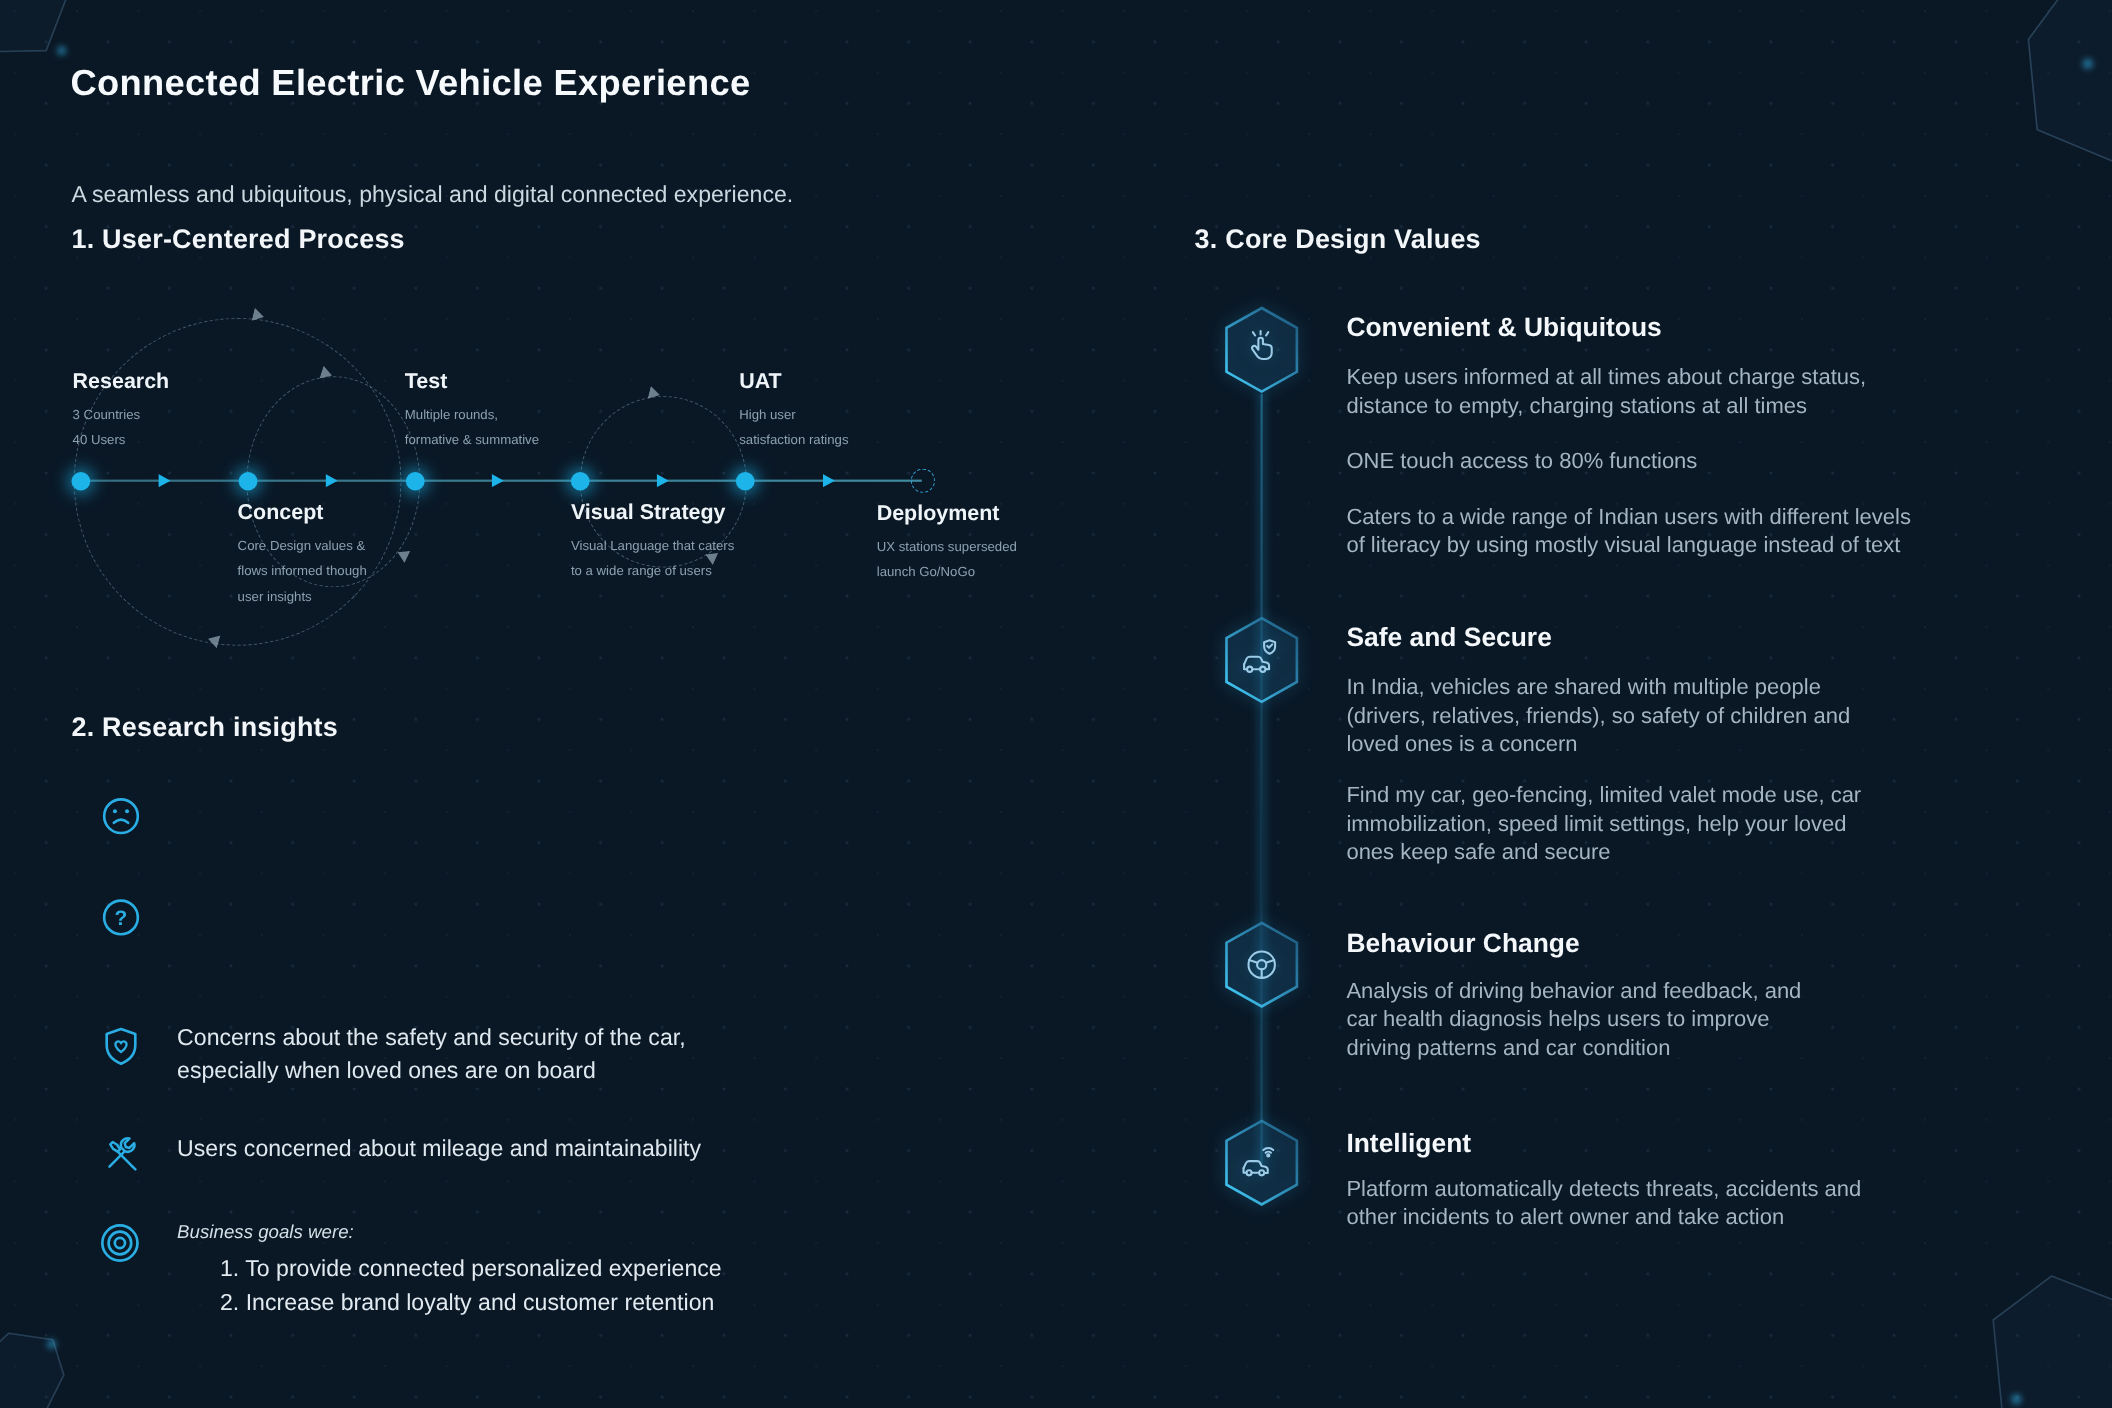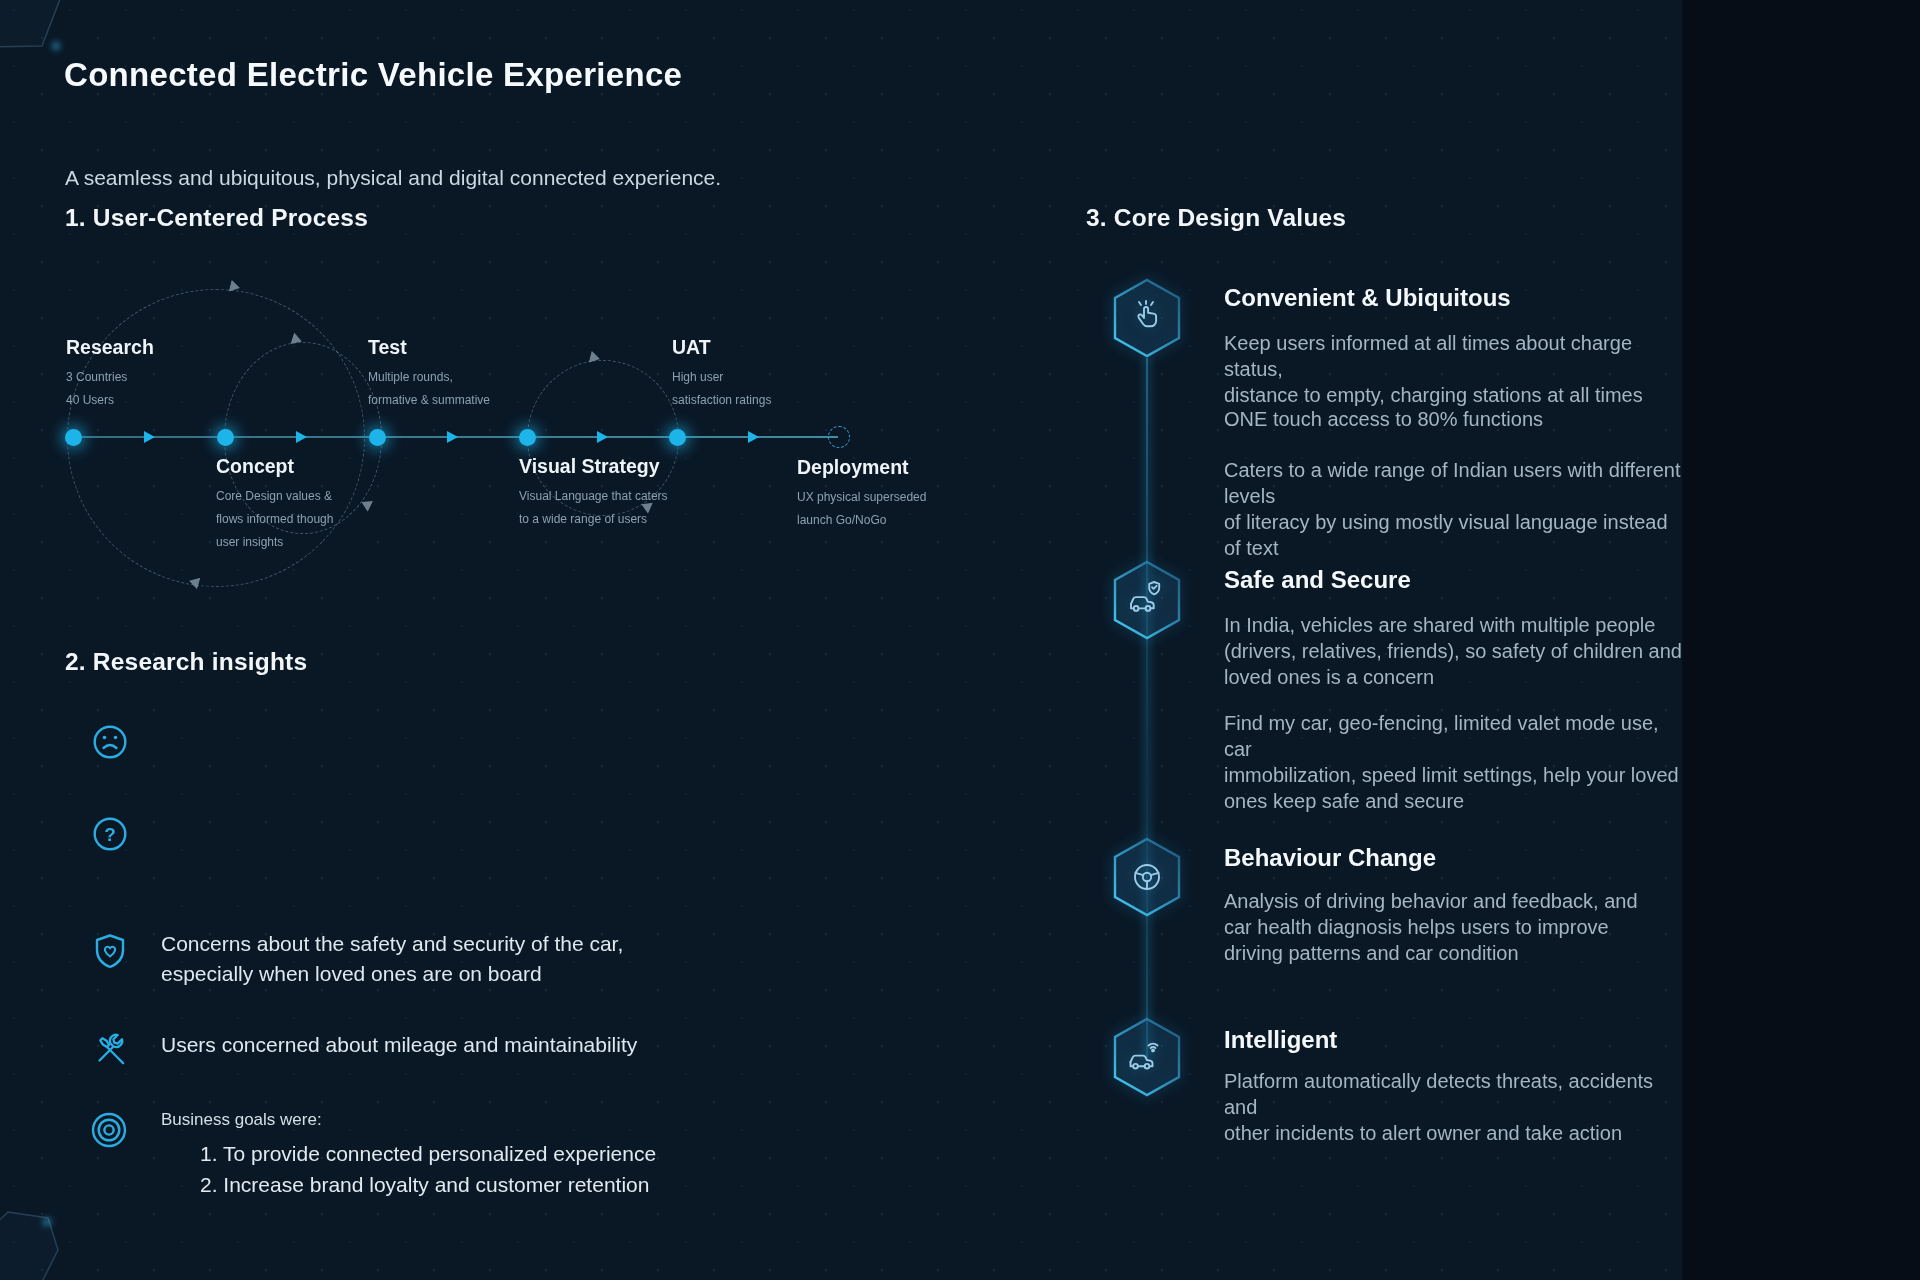--- a/index.html
+++ b/index.html
@@ -1,17 +1,17 @@
 <!DOCTYPE html>
 <html><head>
 <meta charset="utf-8">
 <style>
   html,body{margin:0;padding:0;background:#060d16;}
   #page{
-    position:relative;width:1682px;height:1280px;overflow:hidden;
+    position:relative;width:1920px;height:1280px;overflow:hidden;
     background-color:#0a1826;
     background-image:
       radial-gradient(rgba(96,140,180,.16) 1.3px, transparent 1.5px),
       radial-gradient(rgba(96,140,180,.09) 1.2px, transparent 1.4px);
     background-size:56px 56px,56px 56px;
     background-position:14px 10px,42px 38px;
     font-family:"Liberation Sans",sans-serif;
     color:#e8eef3;
   }
   .abs{position:absolute;}
@@ -29,21 +29,21 @@
           box-shadow:0 0 14px 4px rgba(29,180,234,.55);top:428.5px;}
   .tl-dot-dashed{width:20px;height:20px;border-radius:50%;border:1.6px dashed #2f9ccc;top:426px;background:transparent;}
   .tl-arrow{top:431px;}
   .stage-name{font-size:19.5px;font-weight:bold;color:#eef4f8;}
   .stage-desc{font-size:12px;line-height:23px;color:#8da0af;margin-top:7px;}
   .loop{border:1.4px dashed rgba(142,172,196,.42);border-radius:50%;}
   .loop-arrow{opacity:.75;}
 
   
   .insight-text{font-size:21px;line-height:30px;color:#dfe8ee;}
-  .goals-label{font-size:17px;color:#d5dfe6;}
+  .goals-label{font-size:17px;color:#d5dfe6;font-style:italic;}
   .goal-line{font-size:21px;line-height:31px;color:#e2eaf0;margin-left:39px;}
 
   
   .vline{left:1146px;top:358px;width:2px;height:700px;
          background:linear-gradient(180deg,rgba(47,156,204,.55),rgba(47,156,204,.18) 60%,rgba(47,156,204,.4));
          box-shadow:0 0 9px 2px rgba(40,160,210,.30);}
   .value-title{font-size:24px;font-weight:bold;color:#f4f8fa;}
   .value-para{font-size:20px;line-height:26px;color:#a5b5c1;}
 
   .hexbadge{filter:drop-shadow(0 0 7px rgba(40,190,255,.45));}
@@ -143,21 +143,21 @@
 flows informed though
 user insights</div>
   </div>
   <div class="abs" style="left:519px;top:455px">
     <div class="stage-name">Visual Strategy</div>
     <div class="stage-desc pre">Visual Language that caters
 to a wide range of users</div>
   </div>
   <div class="abs" style="left:797px;top:456px">
     <div class="stage-name">Deployment</div>
-    <div class="stage-desc pre">UX physical superseded
+    <div class="stage-desc pre">UX stations superseded
 launch Go/NoGo</div>
   </div>
 
   <div class="abs section-h" style="left:65px;top:648px">2. Research insights</div>
 
   <svg class="abs" style="left:90px;top:722px" width="40" height="40" viewBox="0 0 40 40">
     <g fill="none" stroke="#29ade3" stroke-width="2.4" stroke-linecap="round">
       <circle cx="20" cy="20" r="15.3"></circle>
       <path d="M13.5 26 Q20 20.2 26.5 26"></path>
     </g>

